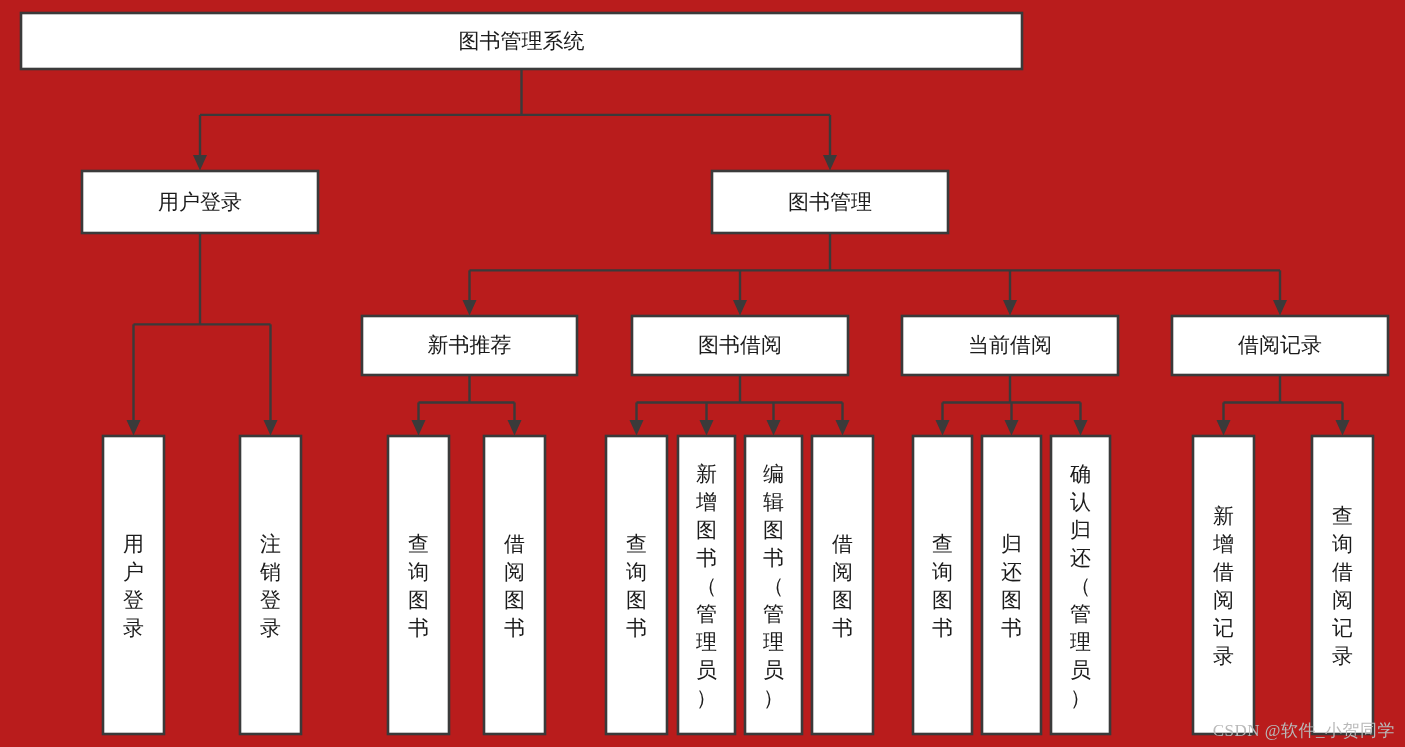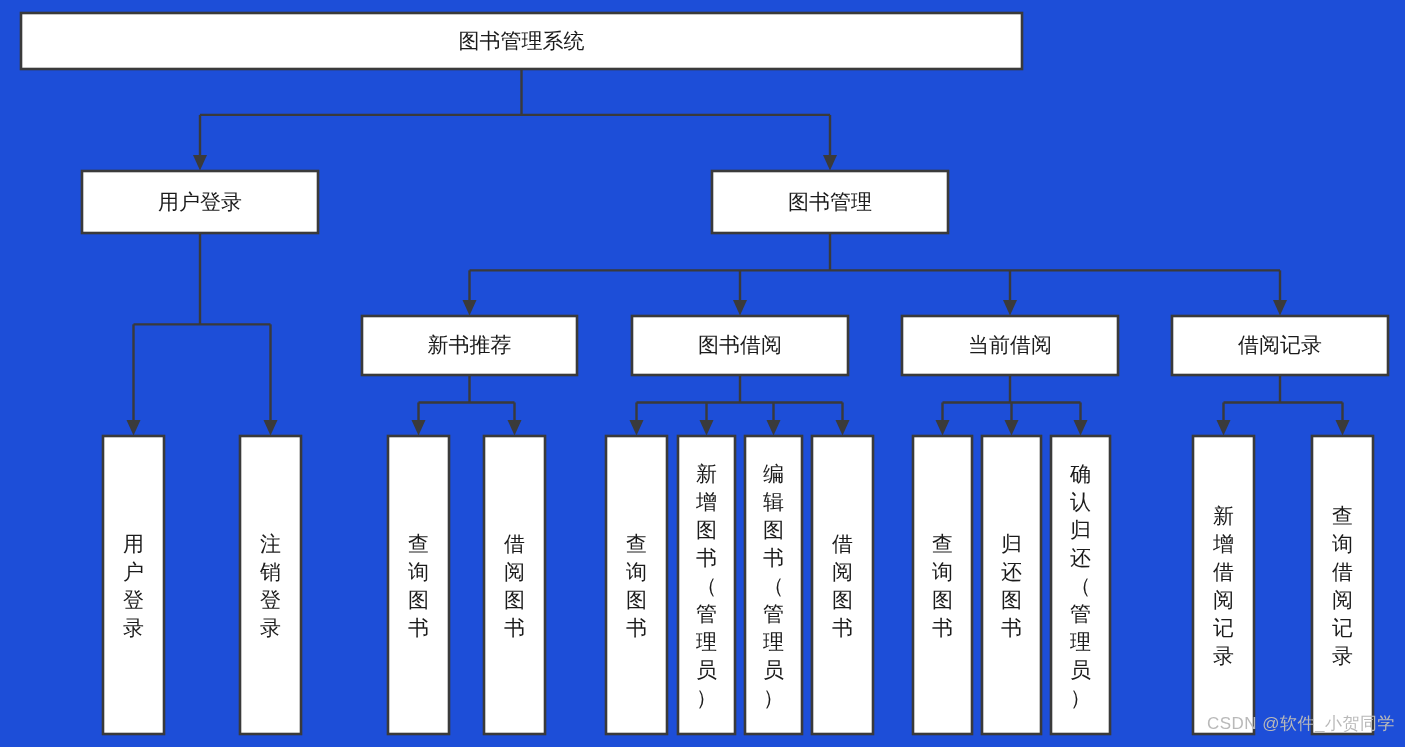--- a/index.html
+++ b/index.html
@@ -7,21 +7,21 @@
     padding: 0;
     background: #ffffff;
   }
   body {
     font-family: "Liberation Sans", "DejaVu Sans", sans-serif;
   }
   #diagram-root {
     position: relative;
     width: 1405px;
     height: 747px;
-    background: #1d4ed8;
+    background: #b91c1c;
     overflow: hidden;
   }
   svg#flow-svg {
     position: absolute;
     left: 0;
     top: 0;
     width: 1405px;
     height: 747px;
   }
   .node-box {
@@ -47,22 +47,22 @@
     stroke-width: 2.4;
     fill: none;
   }
   .arrow-head {
     fill: #3a3a3a;
     stroke: none;
   }
   .watermark {
     position: absolute;
     right: 10px;
-    bottom: 12px;
-    font-family: Liberation Sans, sans-serif;
+    bottom: 5px;
+    font-family: Liberation Serif, serif;
     font-size: 17px;
     color: #b9b9b9;
     white-space: nowrap;
     letter-spacing: 0.5px;
     pointer-events: none;
   }
 </style>
 </head>
 <body>
 

